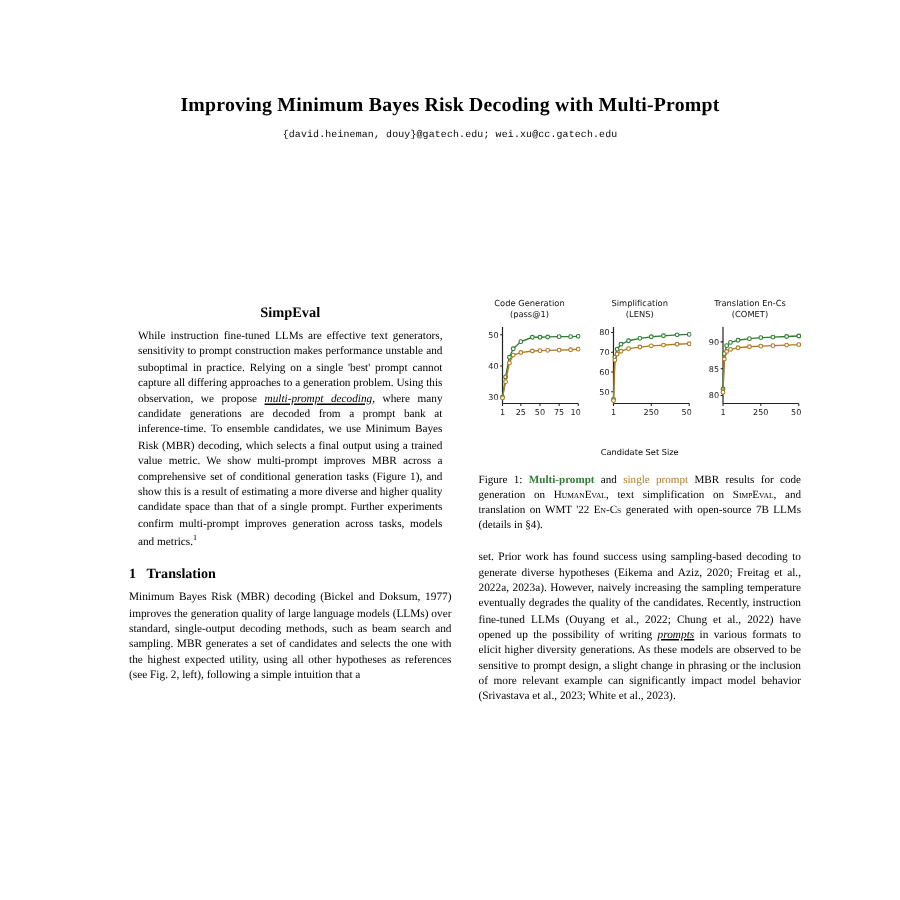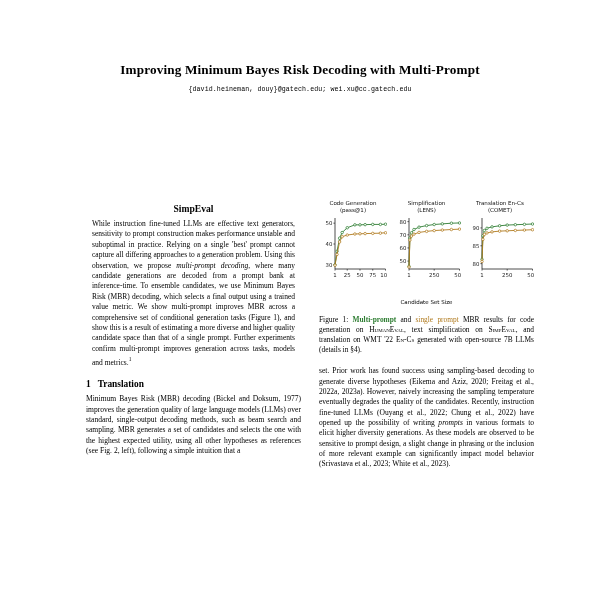--- a/index.html
+++ b/index.html
@@ -102,21 +102,21 @@
     display: flex;
     gap: 7px;
   }
   .indent {
     text-indent: 9px;
   }
   .sup {
     font-size: 5.4px;
     vertical-align: super;
   }
-  em { font-style: italic; }
+  em { font-style: italic; text-decoration: underline; }
   .sc {
     font-variant: small-caps;
     font-size: 7.4px;
   }
 
   
   .figure {
     width: 215px;
   }
   .fig-panels {

